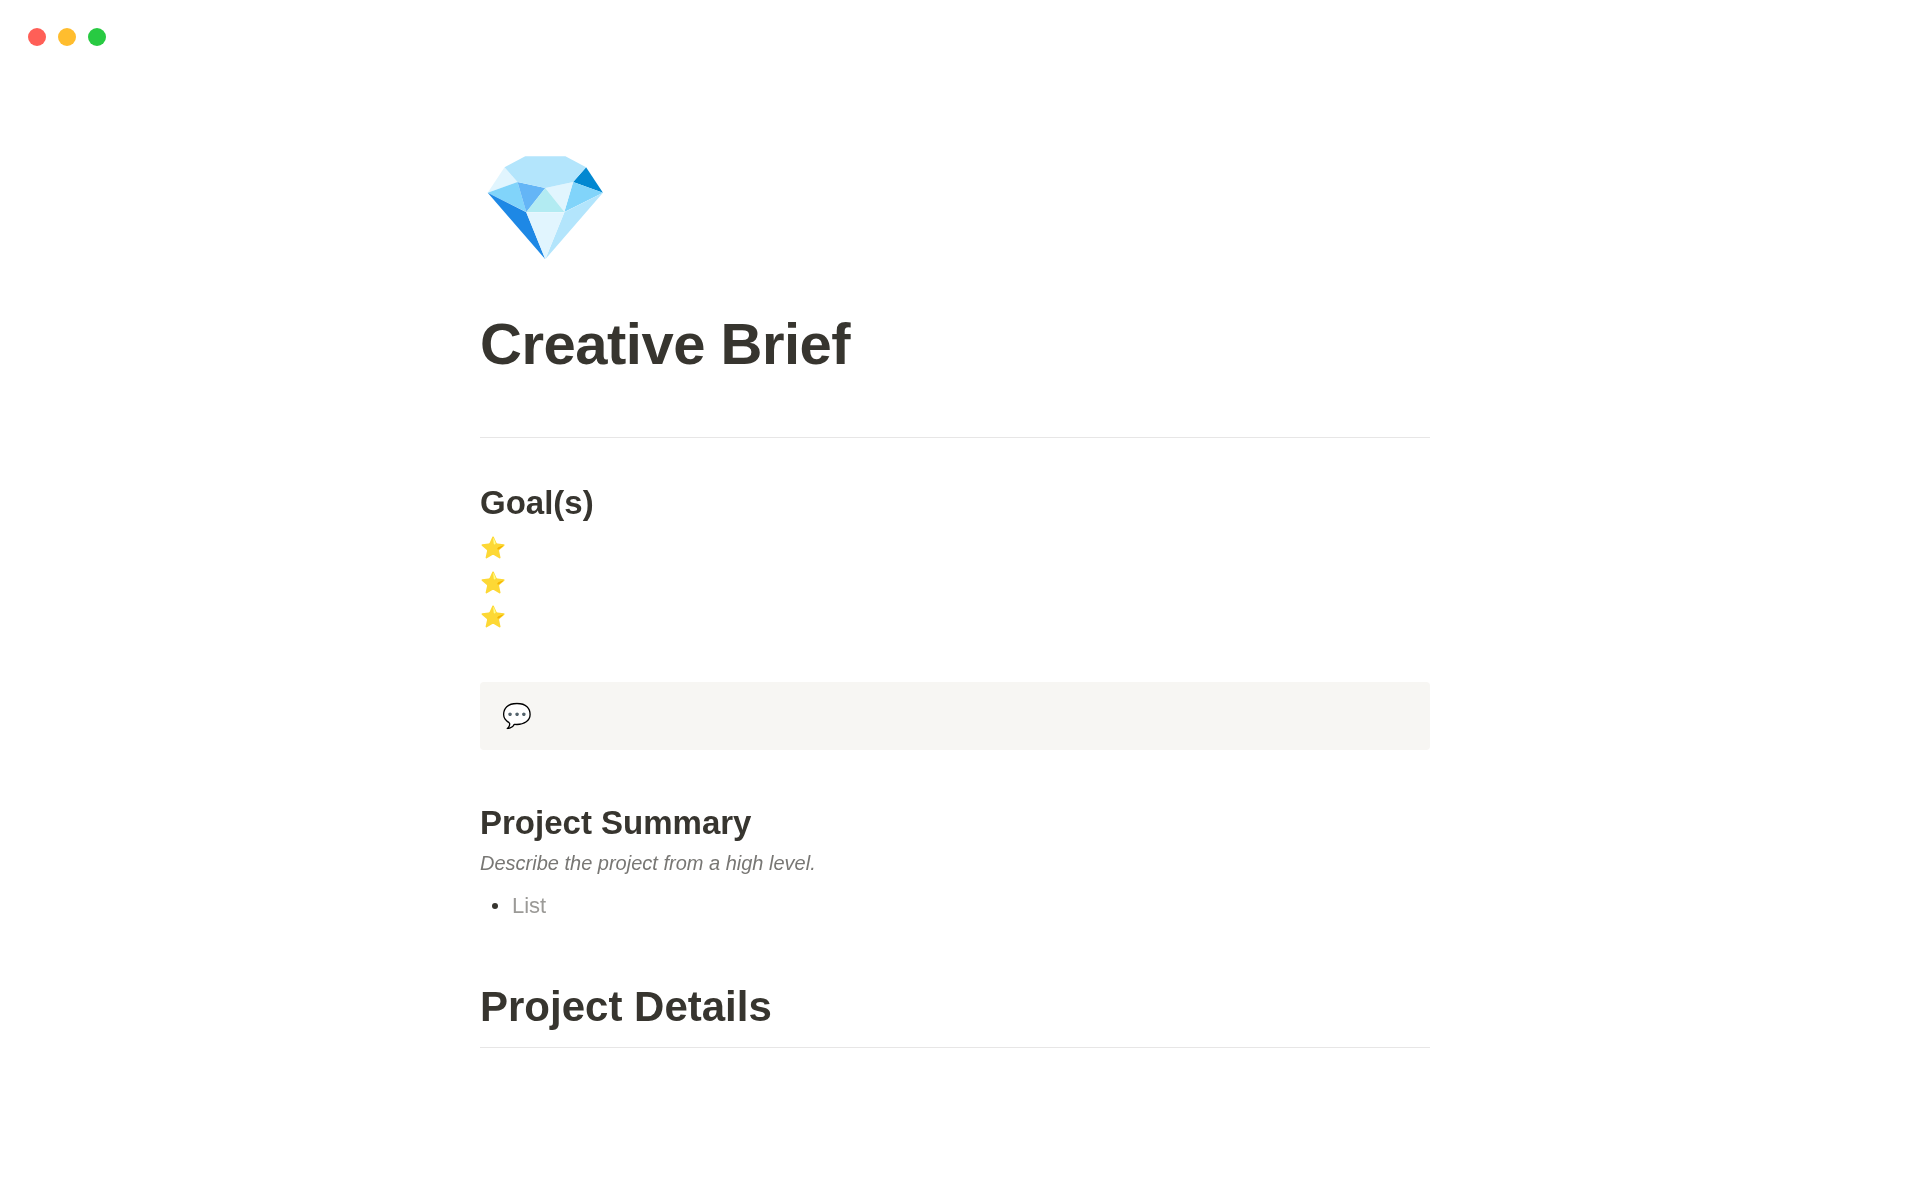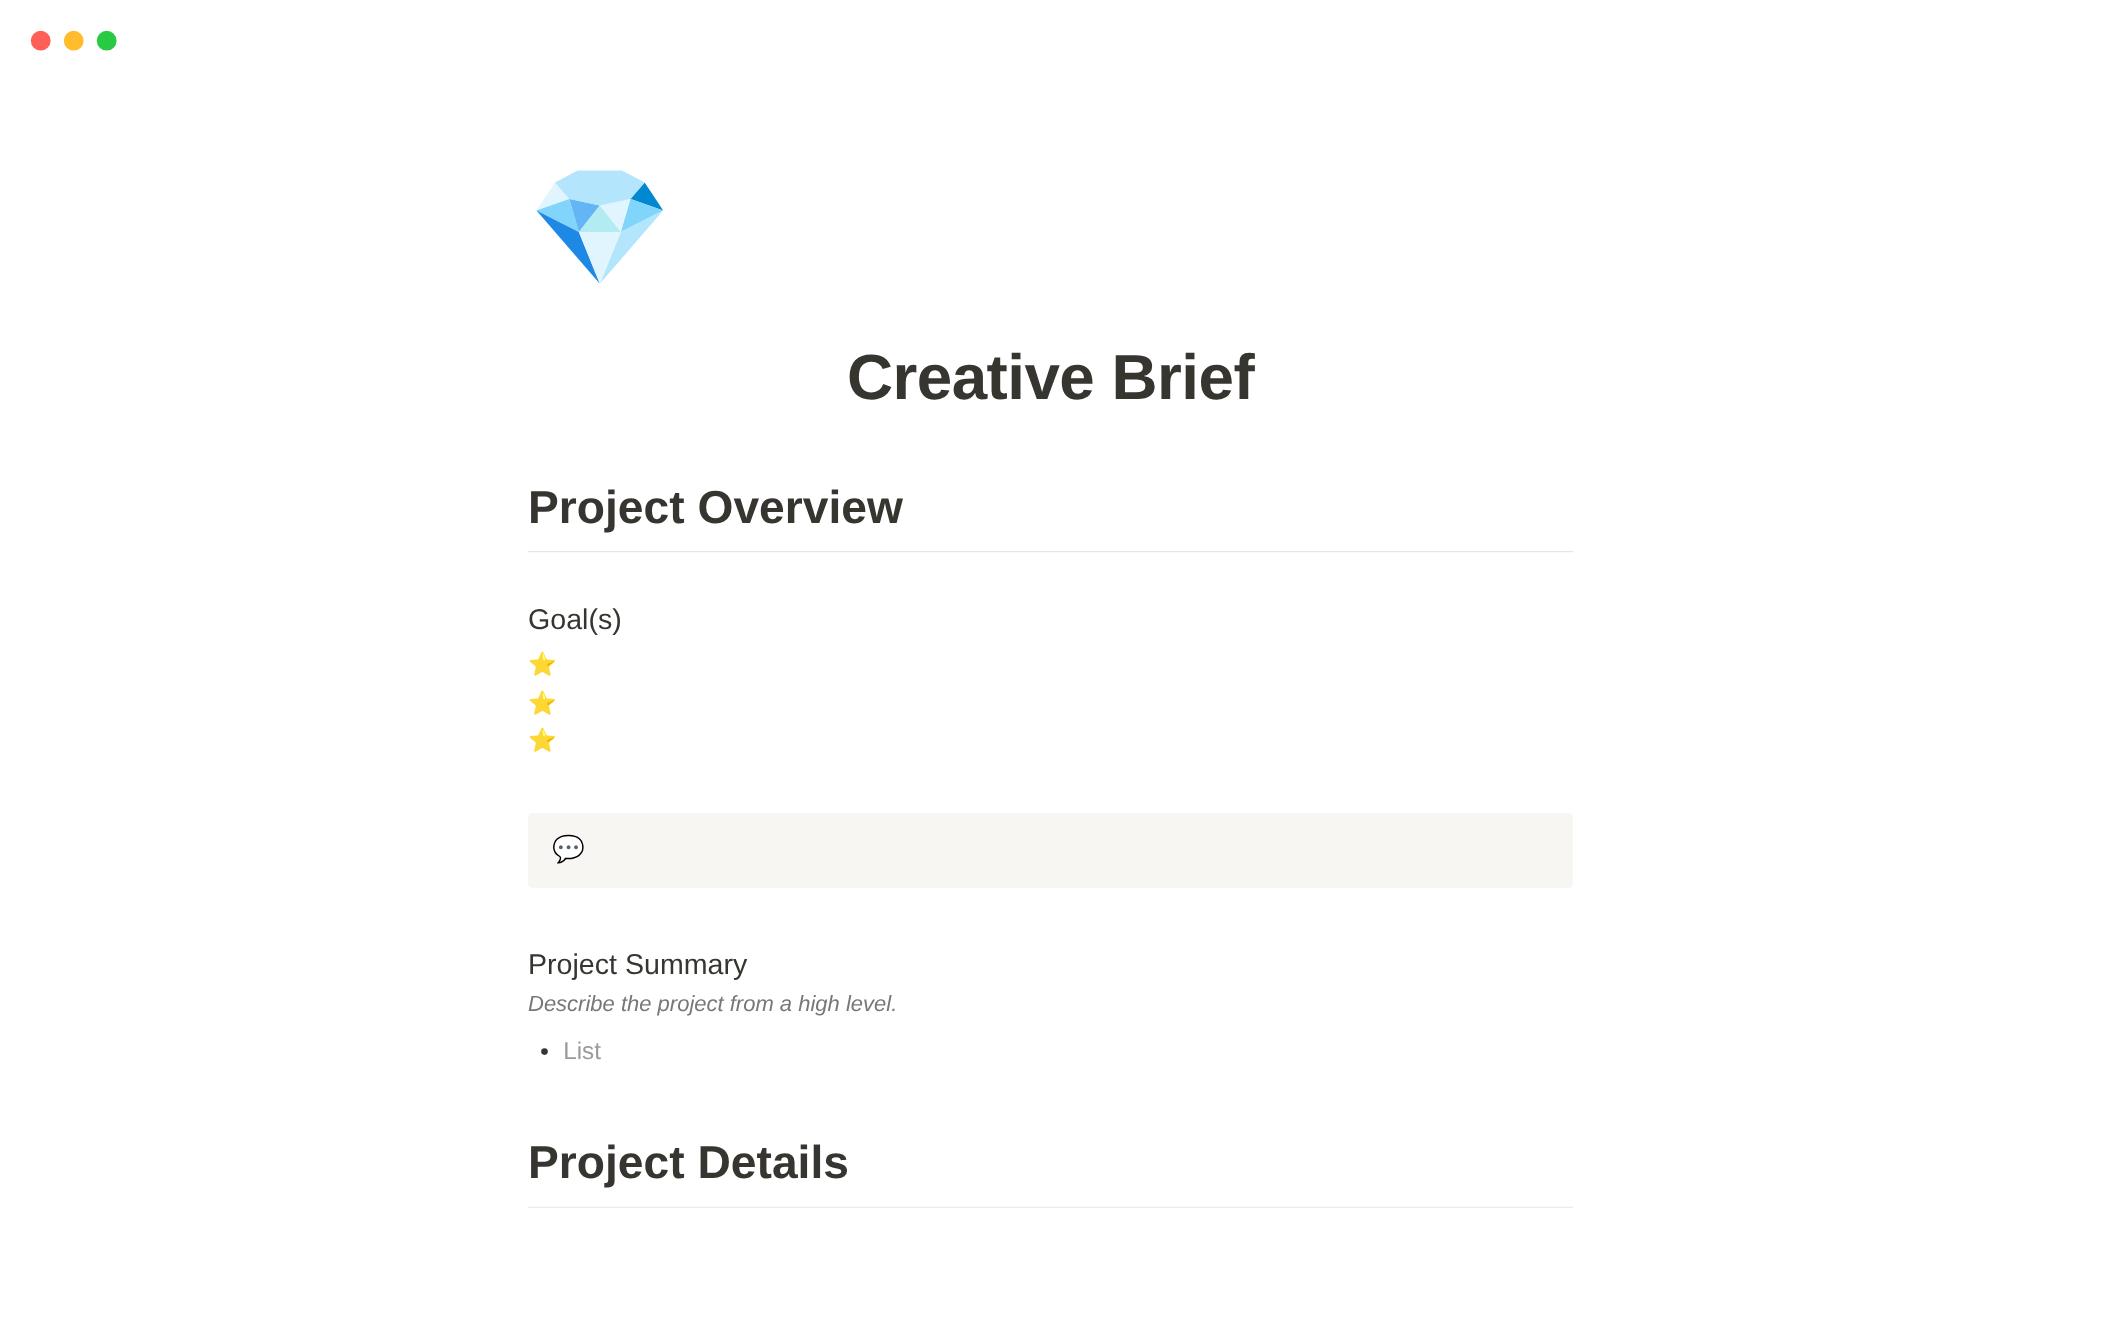--- a/index.html
+++ b/index.html
@@ -50,41 +50,40 @@
       margin-bottom: 50px;
       display: inline-block;
     }
     
     .page-title {
       font-size: 58px;
       font-weight: 700;
       letter-spacing: -0.5px;
       color: #37352f;
       margin-bottom: 60px;
-      text-align: center;
     }
     
     .section-h1 {
       font-size: 42px;
       font-weight: 600;
       color: #37352f;
       padding-bottom: 10px;
       margin-bottom: 0;
     }
     
     .section-divider {
       border: none;
       border-top: 1px solid rgba(55, 53, 47, 0.12);
       margin-top: 6px;
       margin-bottom: 46px;
     }
     
     .section-h2 {
-      font-size: 26px;
-      font-weight: 400;
+      font-size: 33px;
+      font-weight: 700;
       color: #37352f;
       margin-bottom: 10px;
     }
     
     .goals-list {
       margin-bottom: 48px;
       margin-top: 10px;
     }
     
     .goal-item {
@@ -165,21 +164,20 @@
   <div class="window-dot dot-yellow"></div>
   <div class="window-dot dot-green"></div>
 </div>
 
 <div class="page-container">
   
   <div class="page-icon">💎</div>
   
   <h1 class="page-title">Creative Brief</h1>
   
-  <h2 class="section-h1">Project Overview</h2>
   <hr class="section-divider">
   
   <h3 class="section-h2">Goal(s)</h3>
   <div class="goals-list">
     <div class="goal-item">⭐</div>
     <div class="goal-item">⭐</div>
     <div class="goal-item">⭐</div>
   </div>
   
   <div class="callout">

